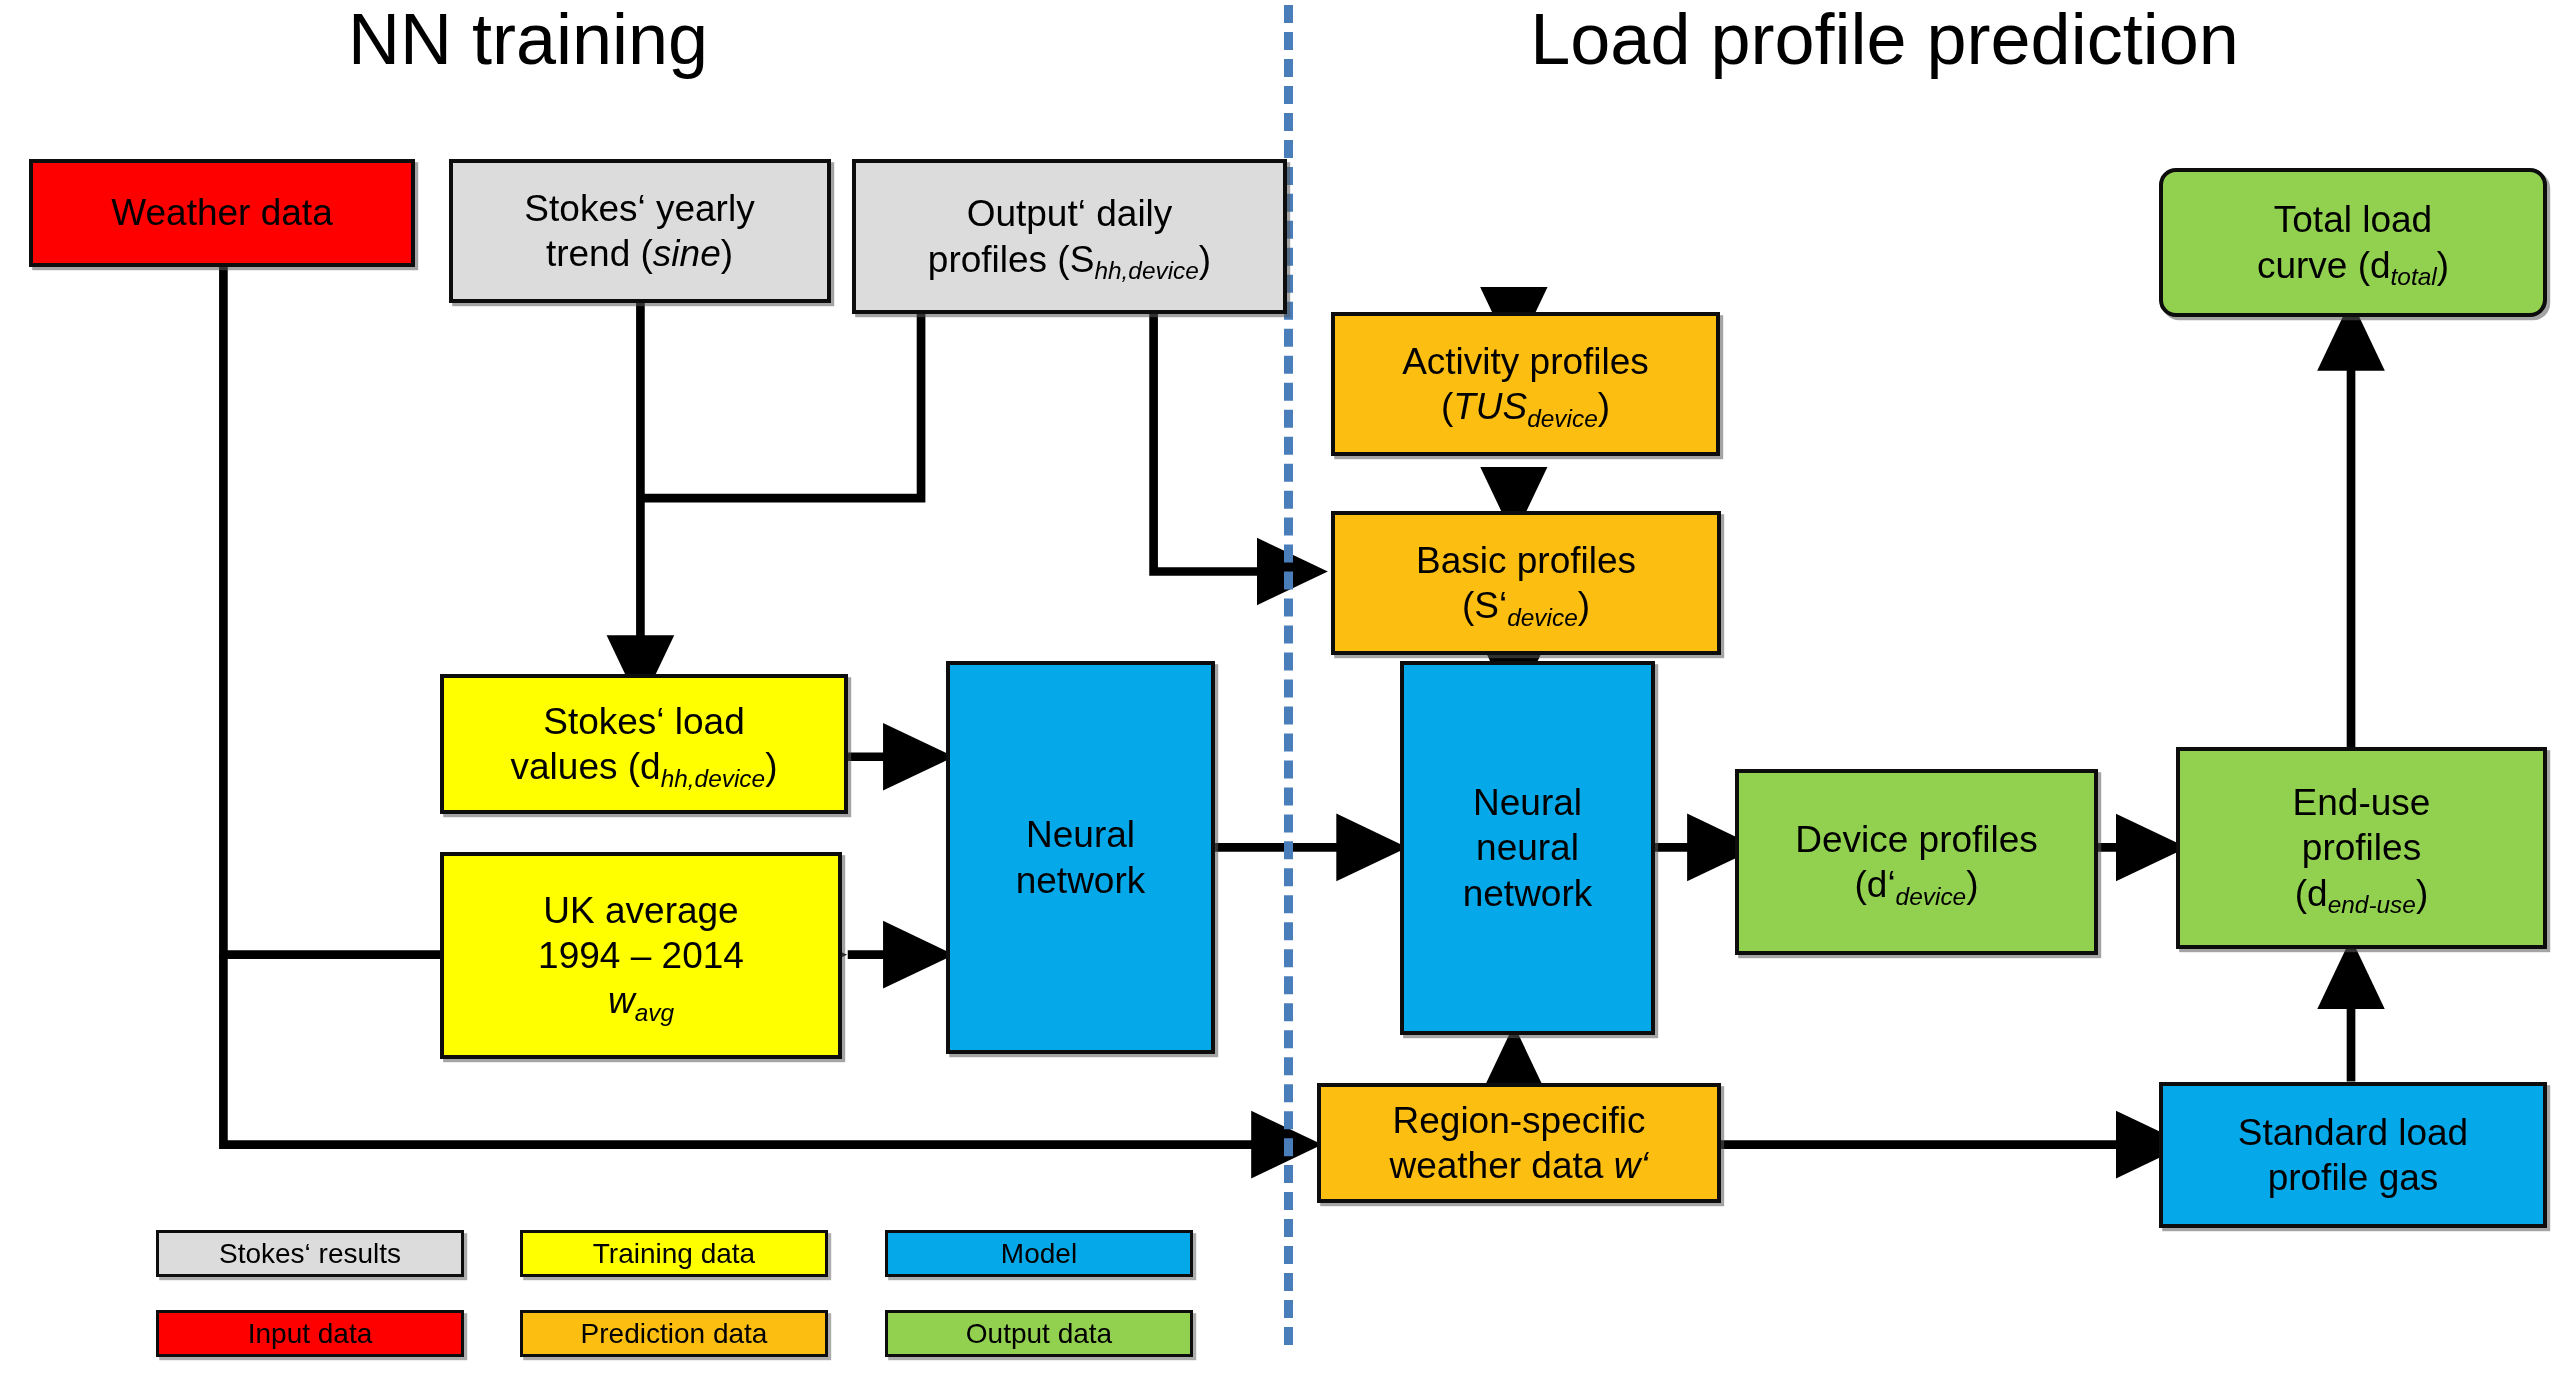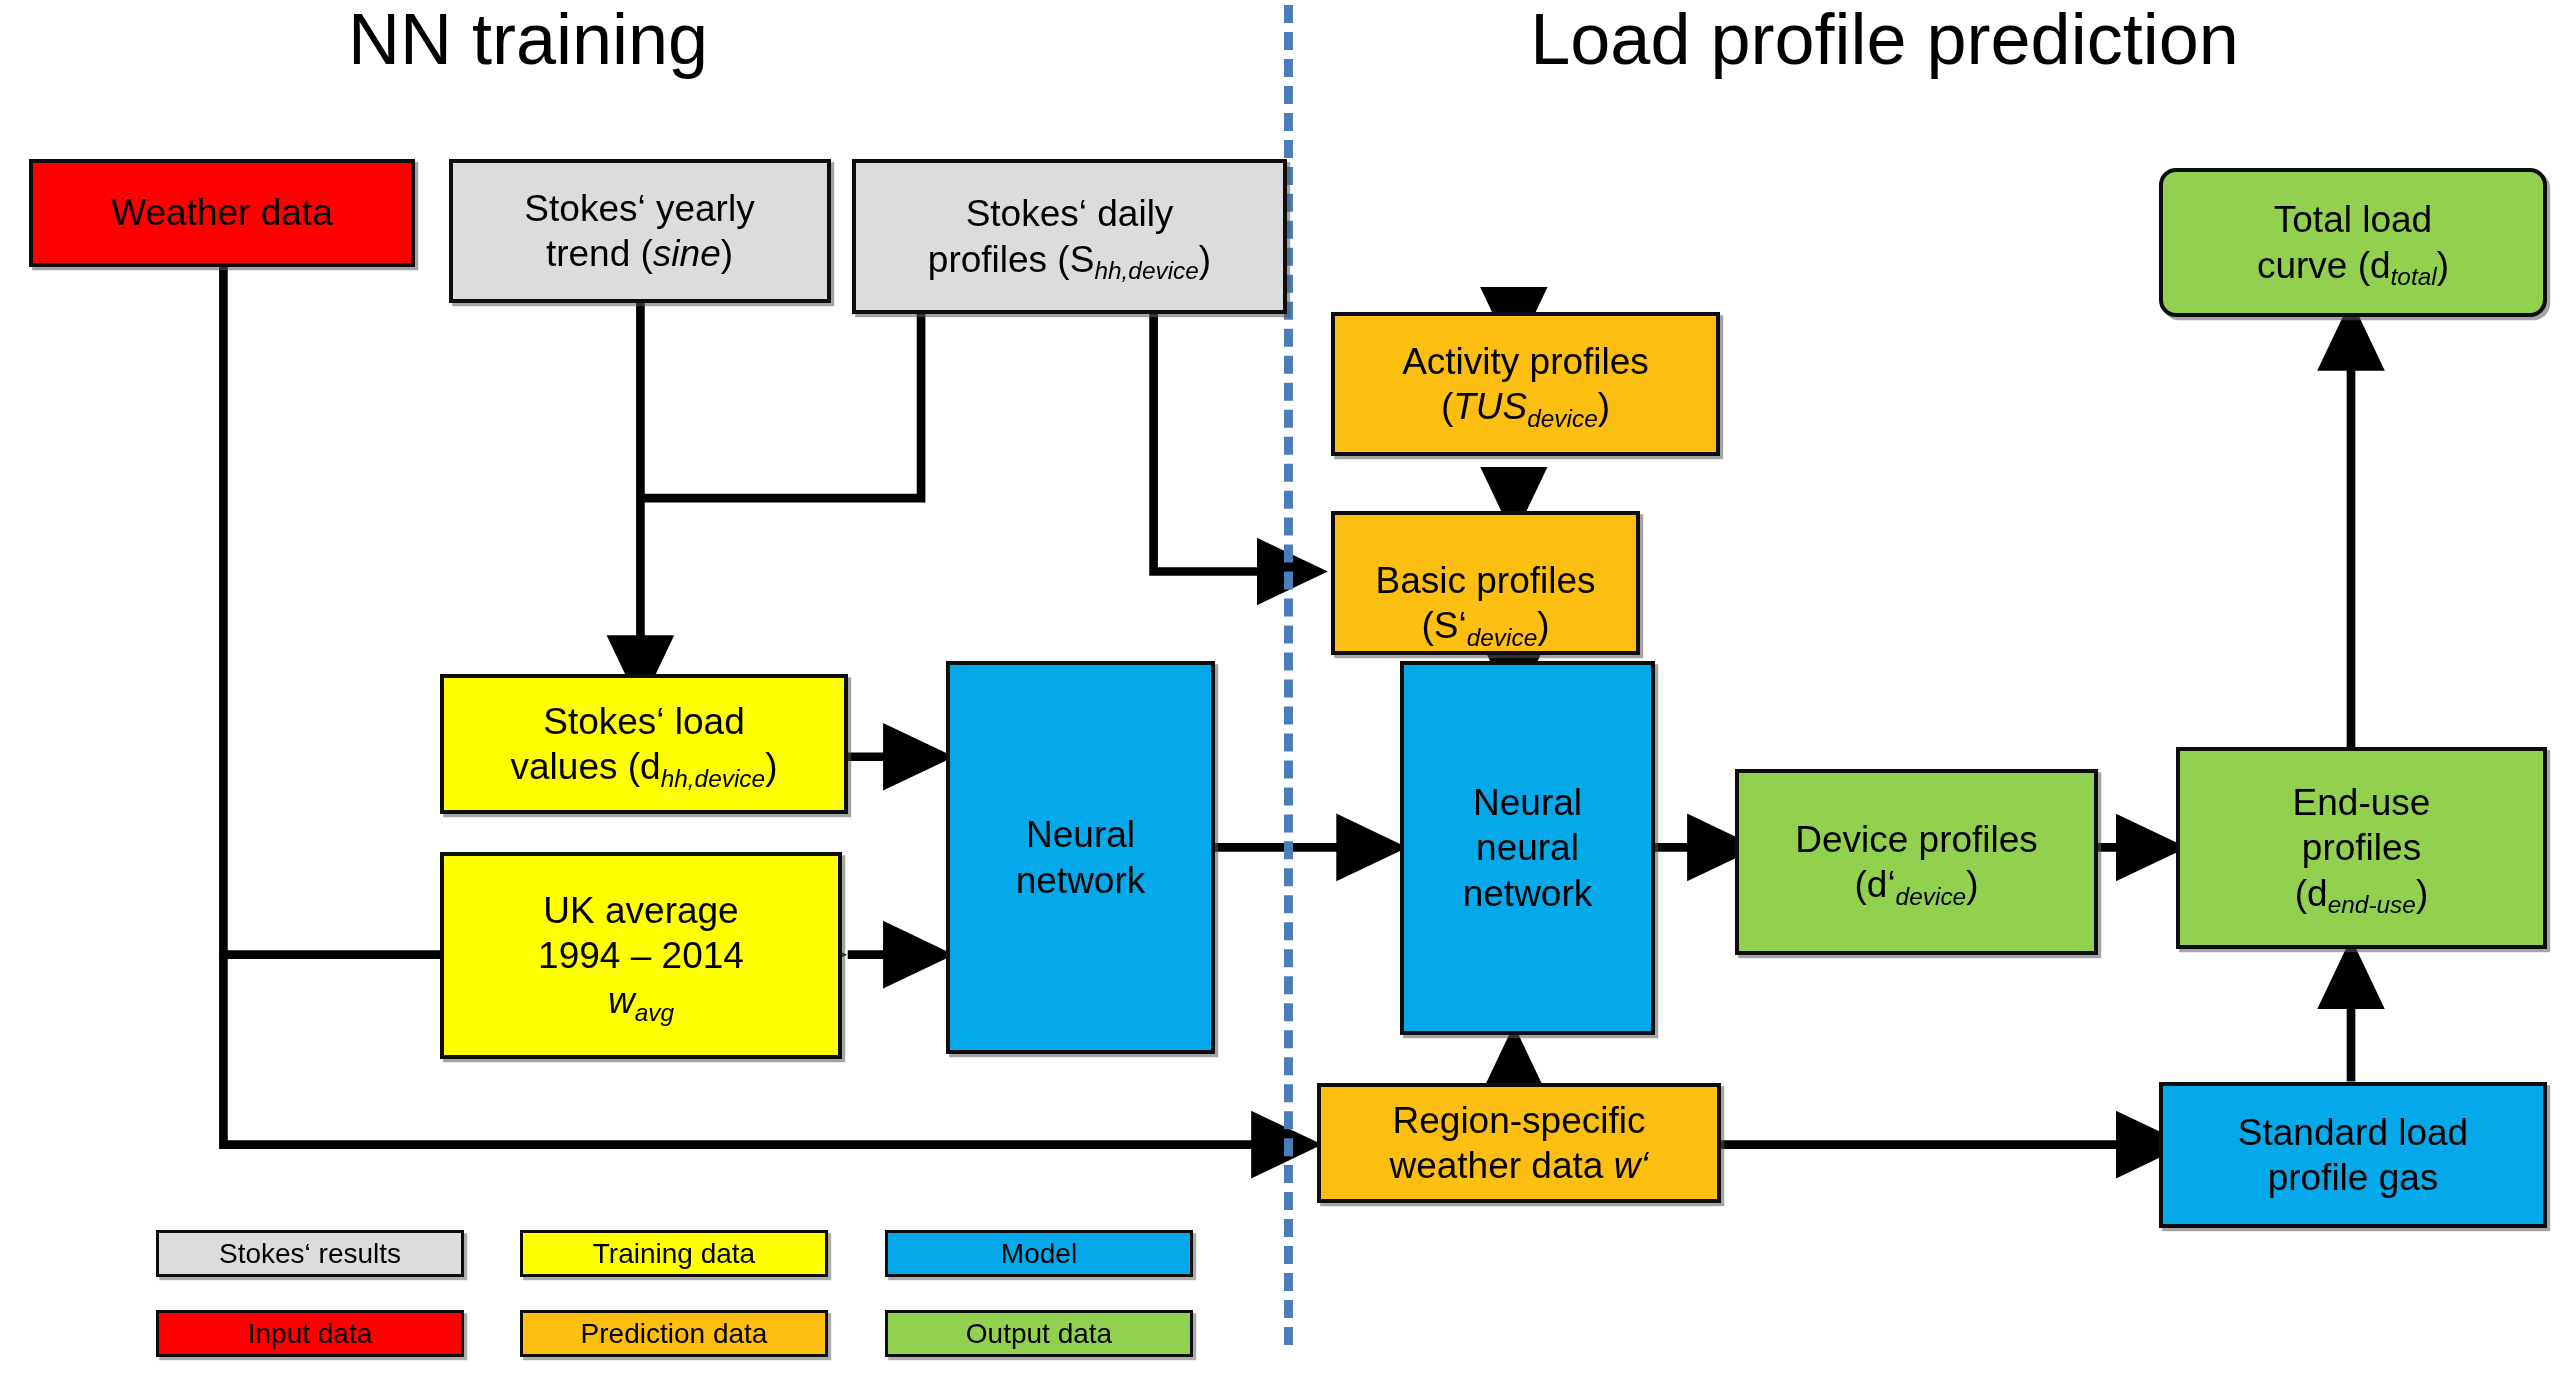--- a/index.html
+++ b/index.html
@@ -119,41 +119,41 @@
 
   <div class="node c-grey" style="left:449px;top:159px;width:382px;height:144px;padding-left:7px;">
     <span class="txt">
       <span>Stokes‘ yearly</span><br>
       <span><span>trend (</span><i class="it">sine</i><span>)</span></span>
     </span>
   </div>
 
   <div class="node c-grey" style="left:852px;top:159px;width:435px;height:155px;">
     <span class="txt">
-      <span>Stokes‘ daily</span><br>
+      <span>Output‘ daily</span><br>
       <span><span>profiles (S</span><sub>hh,device</sub><span>)</span></span>
     </span>
   </div>
 
 
   <div class="node c-green" style="left:2159px;top:168px;width:388px;height:149px;border-radius:17px;">
     <span class="txt">
       <span>Total load</span><br>
       <span><span>curve (d</span><sub>total</sub><span>)</span></span>
     </span>
   </div>
 
   <div class="node c-orange" style="left:1331px;top:312px;width:389px;height:144px;">
     <span class="txt">
       <span>Activity profiles</span><br>
       <span><span>(</span><i class="it">TUS</i><sub>device</sub><span>)</span></span>
     </span>
   </div>
 
-  <div class="node c-orange" style="left:1331px;top:511px;width:309px;height:144px;align-items:flex-end;">
+  <div class="node c-orange" style="left:1331px;top:511px;width:390px;height:144px;">
     <span class="txt">
       <span>Basic profiles</span><br>
       <span><span>(S‘</span><sub>device</sub><span>)</span></span>
     </span>
   </div>
 
   <div class="node c-yellow" style="left:440px;top:674px;width:408px;height:140px;">
     <span class="txt">
       <span>Stokes‘ load</span><br>
       <span><span>values (d</span><sub>hh,device</sub><span>)</span></span>

